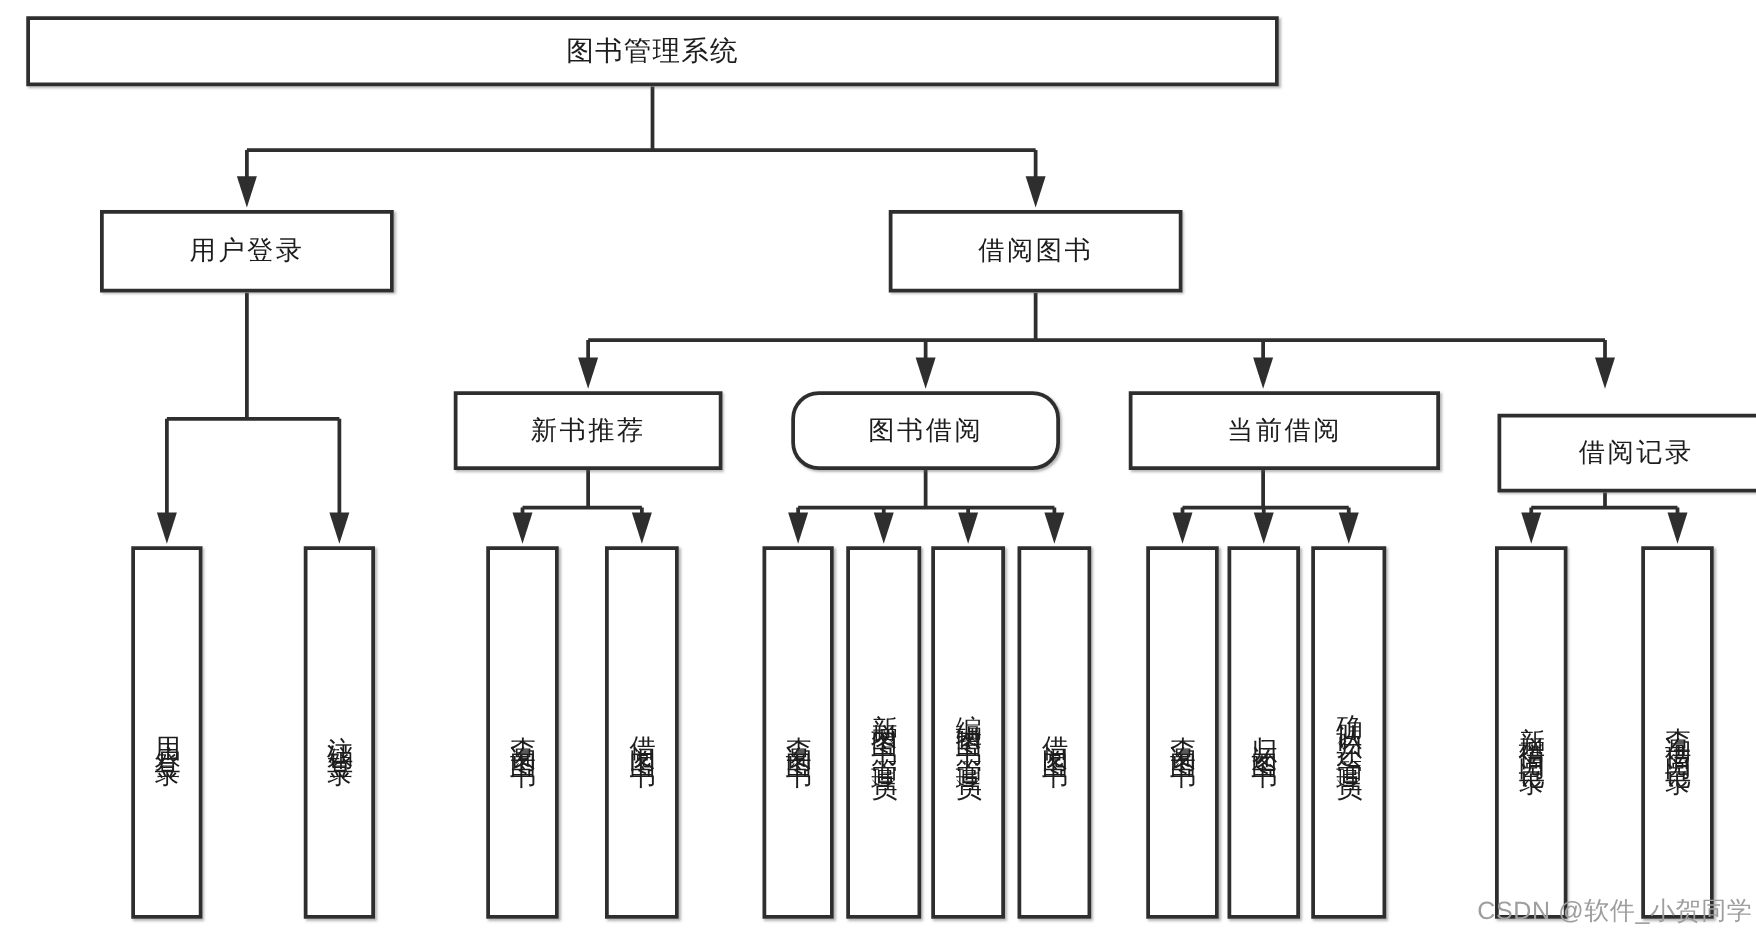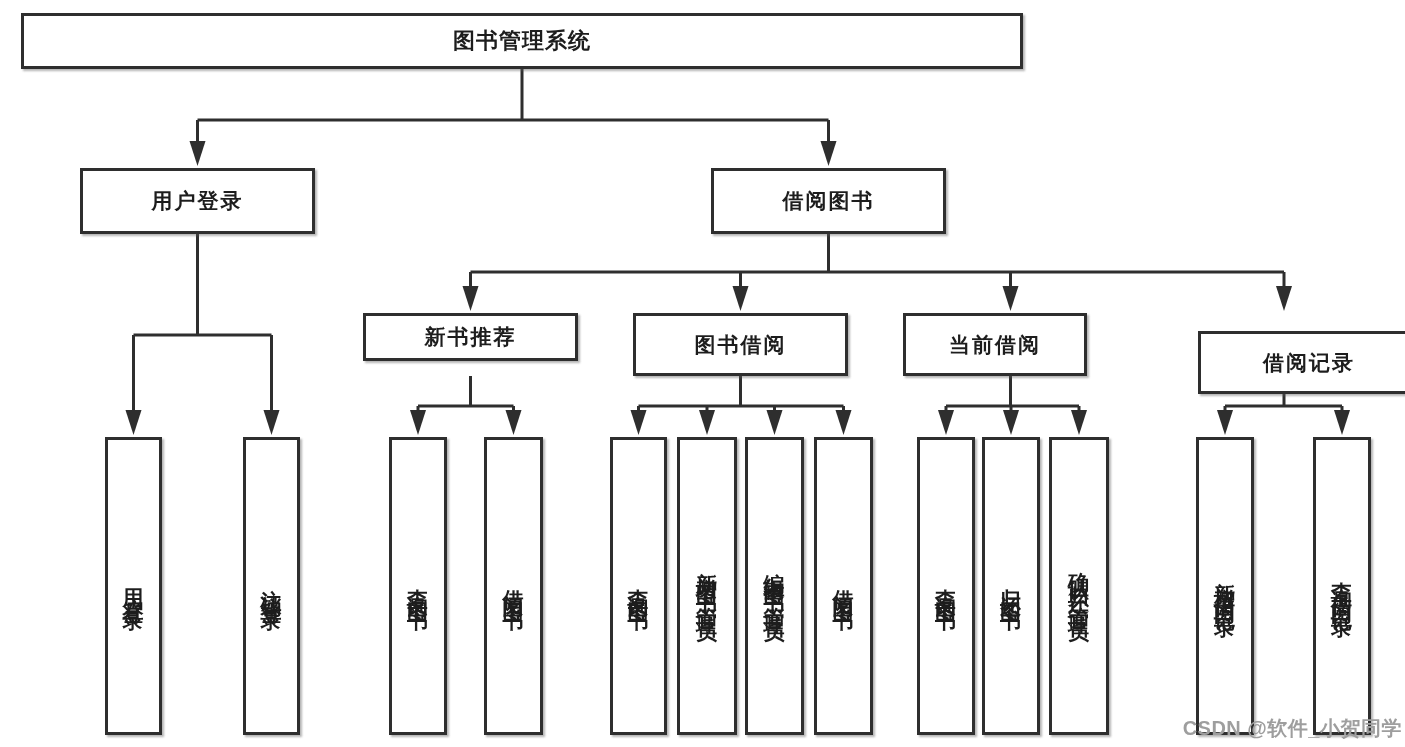--- a/index.html
+++ b/index.html
@@ -4,21 +4,20 @@
 <style>
   html, body { margin: 0; padding: 0; background: #ffffff; }
   .canvas {
     position: relative;
     width: 1405px;
     height: 747px;
     background: #ffffff;
     font-family: "Liberation Sans", "DejaVu Sans", sans-serif;
     color: #1d1d1d;
     overflow: hidden;
-    font-weight: bold;
   }
   svg.connectors {
     position: absolute;
     left: 0; top: 0;
     width: 1405px; height: 747px;
     pointer-events: none;
   }
   .node {
     position: absolute;
     box-sizing: border-box;
@@ -96,27 +95,27 @@
     <span class="lbl">图书管理系统</span>
   </div>
 
   <div class="node" style="left:80px; top:168px; width:235px; height:66px;">
     <span class="lbl">用户登录</span>
   </div>
   <div class="node" style="left:711px; top:168px; width:235px; height:66px;">
     <span class="lbl">借阅图书</span>
   </div>
 
-  <div class="node" style="left:363px; top:313px; width:215px; height:48px;">
+  <div class="node" style="left:363px; top:313px; width:215px; height:63px;">
     <span class="lbl">新书推荐</span>
   </div>
-  <div class="node" style="left:633px; top:313px; width:215px; height:63px;">
+  <div class="node" style="left:633px; top:313px; width:215px; height:63px;border-radius:22px;">
     <span class="lbl">图书借阅</span>
   </div>
-  <div class="node" style="left:903px; top:313px; width:184px; height:63px;">
+  <div class="node" style="left:903px; top:313px; width:249px; height:63px;">
     <span class="lbl">当前借阅</span>
   </div>
   <div class="node" style="left:1173px; top:331px; width:222px; height:63px;margin-left:25px;">
     <span class="lbl">借阅记录</span>
   </div>
 
   <div class="node leaf" style="left:105px; top:437px; width:57px; height:298px;">
     <span class="lbl">用户登录</span>
   </div>
   <div class="node leaf" style="left:243px; top:437px; width:57px; height:298px;">

